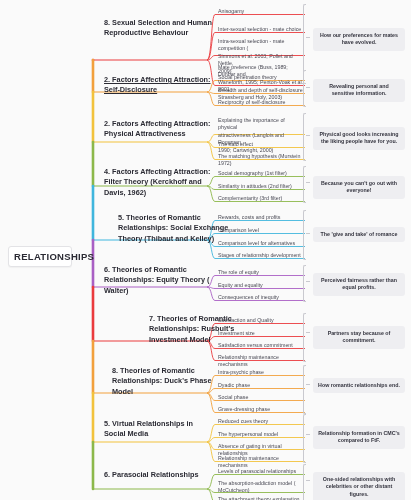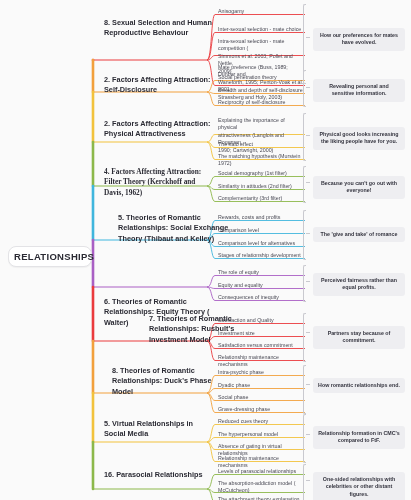--- a/index.html
+++ b/index.html
@@ -17,24 +17,24 @@
   }
   svg#wires {
     position: absolute; top: 0; left: 0;
     width: 411px; height: 500px;
     pointer-events: none;
   }
   
   #root-node {
     position: absolute;
     left: 8px; top: 246px;
-    width: 84px;
+    width: 64px;
     background: #ffffff;
     border: 1px solid #e3e3e6;
-    border-radius: 8px;
+    border-radius: 3px;
     padding: 4px 5px;
     text-align: center;
     font-size: 9.5px;
     font-weight: bold;
     letter-spacing: 0.3px;
     color: #2b2b34;
     box-shadow: 0 1px 1px rgba(0,0,0,0.04);
   }
   
   .branch-title {
@@ -152,52 +152,52 @@
       <div class="leaf" style="left: 215px; top: 24px; width: 92px;">Inter-sexual selection - mate choice</div>
       <div class="leaf" style="left: 215px; top: 36px; width: 92px;">Intra-sexual selection - mate competition (
 Simmons et al. 2003; Pollet and Nettle,
 2009)</div>
       <div class="leaf" style="left: 215px; top: 62px; width: 92px;">Mate preference (Buss, 1989; Dunbar and
 Waneforth, 1995; Penton-Voak et al. 2001;
 Strassberg and Holy, 2003)</div>
       <div class="bracket" style="left: 303px; top: 4px; height: 80px;"></div>
       <div class="bracket-stub" style="left: 306px; top: 37px;"></div>
       <div class="callout" style="left: 313px; top: 28px; width: 92px;">How our preferences for mates have evolved.</div>
-      <div class="branch-title" style="left: 104px; top: 75px;">2. Factors Affecting Attraction: Self-Disclosure</div>
+      <div class="branch-title" style="left: 104px; top: 75px; text-decoration: underline;">2. Factors Affecting Attraction: Self-Disclosure</div>
       <div class="leaf" style="left: 215px; top: 72px; width: 92px;">Social penetration theory</div>
       <div class="leaf" style="left: 215px; top: 85px; width: 92px;">Breadth and depth of self-disclosure</div>
       <div class="leaf" style="left: 215px; top: 97px; width: 92px;">Reciprocity of self-disclosure</div>
       <div class="bracket" style="left: 303px; top: 70px; height: 37px;"></div>
       <div class="bracket-stub" style="left: 306px; top: 87px;"></div>
       <div class="callout" style="left: 313px; top: 79px; width: 92px;">Revealing personal and sensitive information.</div>
       <div class="branch-title" style="left: 104px; top: 119px;">2. Factors Affecting Attraction: Physical Attractiveness</div>
       <div class="leaf" style="left: 215px; top: 115px; width: 92px;">Explaining the importance of physical
 attractiveness (Langlois and Roggman,
 1990; Cartwright, 2000)</div>
       <div class="leaf" style="left: 215px; top: 139px; width: 92px;">The halo effect</div>
       <div class="leaf" style="left: 215px; top: 151px; width: 92px;">The matching hypothesis (Murstein 1972)</div>
       <div class="bracket" style="left: 303px; top: 113px; height: 48px;"></div>
       <div class="bracket-stub" style="left: 306px; top: 135px;"></div>
       <div class="callout" style="left: 313px; top: 127px; width: 92px;">Physical good looks increasing the liking people have for you.</div>
-      <div class="branch-title" style="left: 104px; top: 167px; font-family: Liberation Serif, serif;">4. Factors Affecting Attraction: Filter Theory (Kerckhoff and Davis, 1962)</div>
+      <div class="branch-title" style="left: 104px; top: 167px;">4. Factors Affecting Attraction: Filter Theory (Kerckhoff and Davis, 1962)</div>
       <div class="leaf" style="left: 215px; top: 168px; width: 92px;">Social demography (1st filter)</div>
       <div class="leaf" style="left: 215px; top: 181px; width: 92px;">Similarity in attitudes (2nd filter)</div>
       <div class="leaf" style="left: 215px; top: 193px; width: 92px;">Complementarity (3rd filter)</div>
       <div class="bracket" style="left: 303px; top: 166px; height: 37px;"></div>
       <div class="bracket-stub" style="left: 306px; top: 181.5px;"></div>
       <div class="callout" style="left: 313px; top: 176px; width: 92px;">Because you can't go out with everyone!</div>
       <div class="branch-title" style="left: 118px; top: 213px;">5. Theories of Romantic Relationships: Social Exchange Theory (Thibaut and Kelley)</div>
       <div class="leaf" style="left: 215px; top: 212px; width: 92px;">Rewards, costs and profits</div>
       <div class="leaf" style="left: 215px; top: 225px; width: 92px;">Comparison level</div>
       <div class="leaf" style="left: 215px; top: 238px; width: 92px;">Comparison level for alternatives</div>
       <div class="leaf" style="left: 215px; top: 250px; width: 92px;">Stages of relationship development</div>
       <div class="bracket" style="left: 303px; top: 210px; height: 50px;"></div>
       <div class="bracket-stub" style="left: 306px; top: 232.5px;"></div>
       <div class="callout" style="left: 313px; top: 227px; width: 92px;">The 'give and take' of romance</div>
-      <div class="branch-title" style="left: 104px; top: 265px; margin-top: 32px;">6. Theories of Romantic Relationships: Equity Theory ( Walter)</div>
+      <div class="branch-title" style="left: 104px; top: 265px;">6. Theories of Romantic Relationships: Equity Theory ( Walter)</div>
       <div class="leaf" style="left: 215px; top: 267px; width: 92px;">The role of equity</div>
       <div class="leaf" style="left: 215px; top: 280px; width: 92px;">Equity and equality</div>
       <div class="leaf" style="left: 215px; top: 292px; width: 92px;">Consequences of inequity</div>
       <div class="bracket" style="left: 303px; top: 265px; height: 37px;"></div>
       <div class="bracket-stub" style="left: 306px; top: 281px;"></div>
       <div class="callout" style="left: 313px; top: 273px; width: 92px;">Perceived fairness rather than equal profits.</div>
       <div class="branch-title" style="left: 104px; top: 314px; margin-left: 45px;">7. Theories of Romantic Relationships: Rusbult's Investment Model</div>
       <div class="leaf" style="left: 215px; top: 315px; width: 92px;">Satisfaction and Quality</div>
       <div class="leaf" style="left: 215px; top: 328px; width: 92px;">Investment size</div>
       <div class="leaf" style="left: 215px; top: 340px; width: 92px;">Satisfaction versus commitment</div>
@@ -214,21 +214,21 @@
       <div class="bracket-stub" style="left: 306px; top: 383.5px;"></div>
       <div class="callout" style="left: 313px; top: 378px; width: 92px;">How romantic relationships end.</div>
       <div class="branch-title" style="left: 104px; top: 419px;">5. Virtual Relationships in Social Media</div>
       <div class="leaf" style="left: 215px; top: 416px; width: 92px;">Reduced cues theory</div>
       <div class="leaf" style="left: 215px; top: 429px; width: 92px;">The hyperpersonal model</div>
       <div class="leaf" style="left: 215px; top: 441px; width: 92px;">Absence of gating in virtual relationships</div>
       <div class="leaf" style="left: 215px; top: 453px; width: 92px;">Relationship maintenance mechanisms</div>
       <div class="bracket" style="left: 303px; top: 414px; height: 49px;"></div>
       <div class="bracket-stub" style="left: 306px; top: 434px;"></div>
       <div class="callout" style="left: 313px; top: 426px; width: 92px;">Relationship formation in CMC's compared to FtF.</div>
-      <div class="branch-title" style="left: 104px; top: 470px;">16. Parasocial Relationships</div>
+      <div class="branch-title" style="left: 104px; top: 470px;">6. Parasocial Relationships</div>
       <div class="leaf" style="left: 215px; top: 466px; width: 92px;">Levels of parasocial relationships</div>
       <div class="leaf" style="left: 215px; top: 478px; width: 92px;">The absorption-addiction model (
 McCutcheon)</div>
       <div class="leaf" style="left: 215px; top: 494px; width: 92px;">The attachment theory explanation</div>
       <div class="bracket" style="left: 303px; top: 464px; height: 40px;"></div>
       <div class="bracket-stub" style="left: 306px; top: 480px;"></div>
       <div class="callout" style="left: 313px; top: 472px; width: 92px;">One-sided relationships with celebrities or other distant figures.</div>
     </div>
 
 </div>

